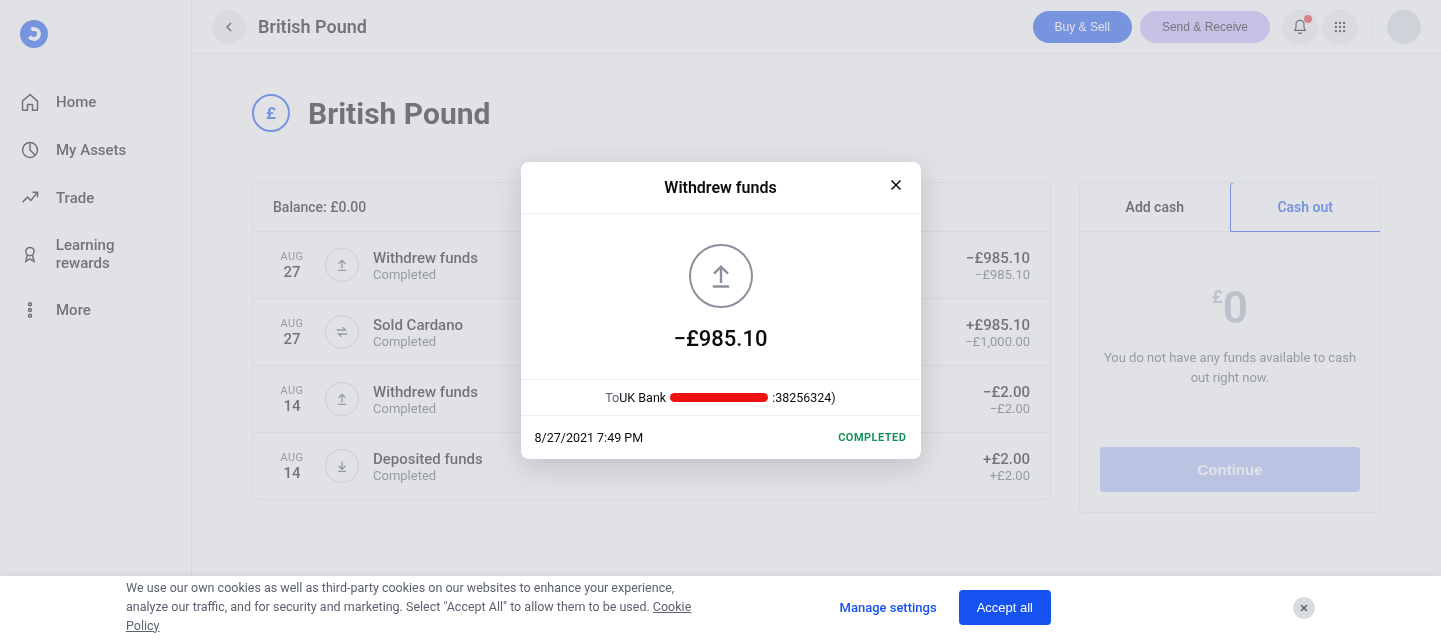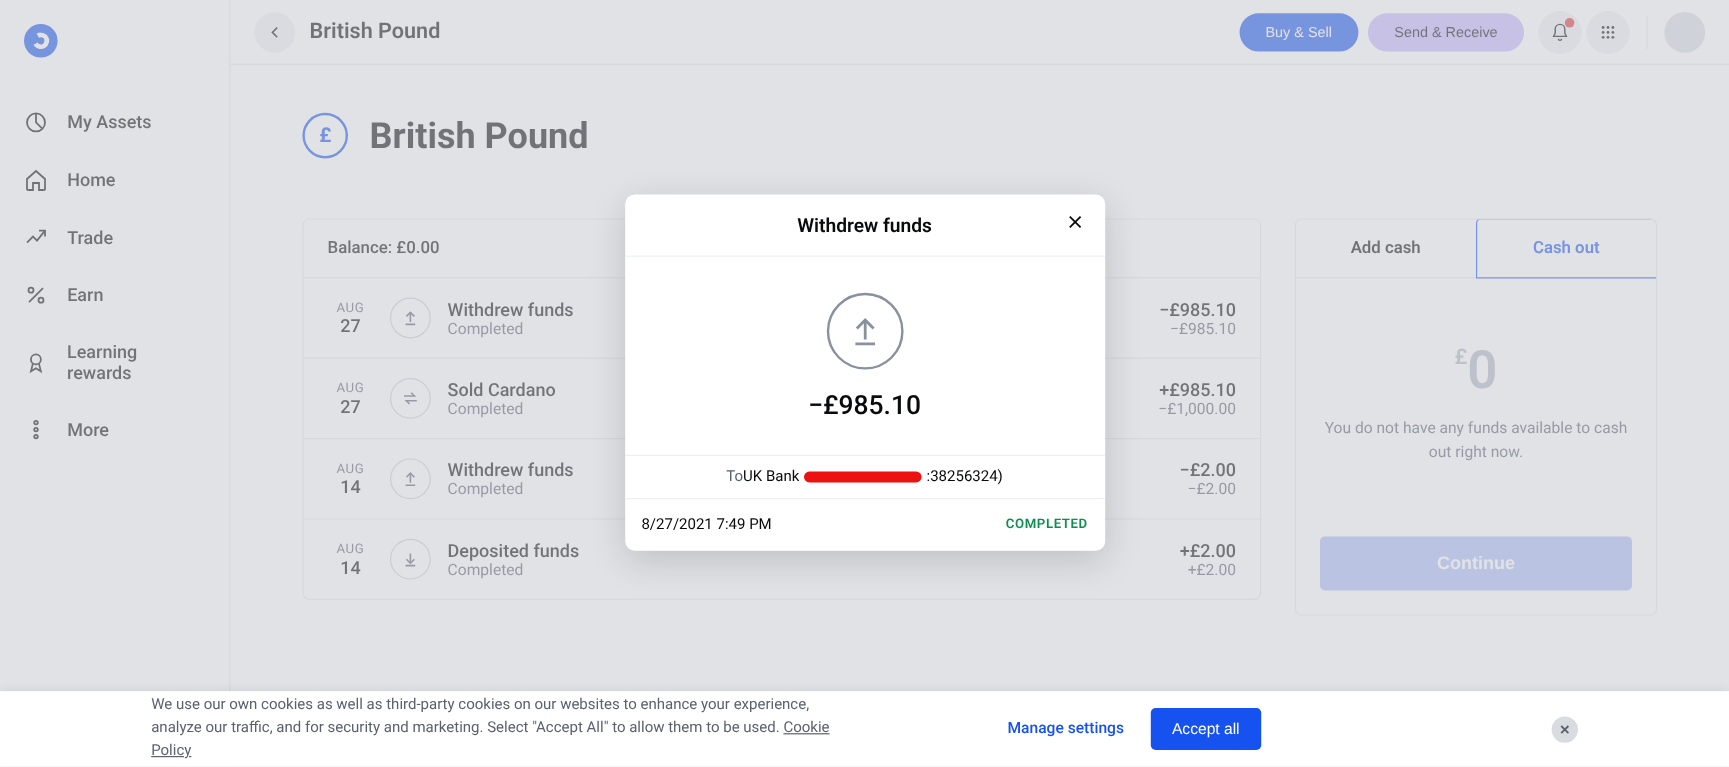--- a/index.html
+++ b/index.html
@@ -144,21 +144,21 @@
     margin: 0 auto 18px auto; display: flex; align-items: center; justify-content: center;
   }
   .modal-amt { font-size: 22px; font-weight: 500; }
   .modal-row {
     display: flex; justify-content: center; padding: 10px 14px;
     font-size: 12.5px; border-bottom: 1px solid #edf0f3;
   }
   .modal-row-label { color: #5b616e; }
   .modal-row-val { color: #0a0b0d; display: flex; align-items: center; gap: 4px; }
   .redact { display: inline-block; width: 98px; height: 9px; background: #e11; border-radius: 6px; }
-  .modal-footer { display: flex; justify-content: space-between; padding: 14px 14px; font-size: 12.5px; }
+  .modal-footer { display: flex; justify-content: space-between; padding: 14px 14px; font-size: 12.5px; align-items: center; }
   .status-completed { color: #0a8f4f; font-weight: 600; letter-spacing: .5px; font-size: 11px; }
 
   
   .cookiebar {
     position: absolute; left: 0; right: 0; bottom: 0; height: 63px;
     background: #fff; display: flex; align-items: center;
     padding: 0 126px; box-shadow: 0 -1px 8px rgba(0,0,0,.07);
     font-size: 12.5px; color: #5b616e;
   }
   .cookie-text { flex: 1; max-width: 580px; line-height: 1.5; }
@@ -175,45 +175,37 @@
     margin-left: 220px;
   }
 </style>
 </head>
 <body>
 
 <nav class="sidebar">
   <div class="logo"></div>
   <div class="nav-item">
     <svg viewBox="0 0 24 24">
+        <path d="M3 11l9-8 9 8v10a1 1 0 0 1-1 1h-5v-7h-6v7H4a1 1 0 0 1-1-1z"></path>
+      </svg>
+    <span>Home</span>
+  </div>
+  <div class="nav-item">
+    <svg viewBox="0 0 24 24">
         <circle cx="12" cy="12" r="9"></circle>
         <path d="M12 3v9l6 6"></path>
       </svg>
     <span>My Assets</span>
-  </div>
-  <div class="nav-item">
-    <svg viewBox="0 0 24 24">
-        <path d="M3 11l9-8 9 8v10a1 1 0 0 1-1 1h-5v-7h-6v7H4a1 1 0 0 1-1-1z"></path>
-      </svg>
-    <span>Home</span>
   </div>
   <div class="nav-item">
     <svg viewBox="0 0 24 24">
         <path d="M3 17l6-6 4 4 8-10"></path>
         <path d="M15 5h6v6"></path>
       </svg>
     <span>Trade</span>
-  </div>
-  <div class="nav-item">
-    <svg viewBox="0 0 24 24">
-        <circle cx="7" cy="7" r="2.5"></circle>
-        <circle cx="17" cy="17" r="2.5"></circle>
-        <path d="M19 5L5 19"></path>
-      </svg>
-    <span>Earn</span>
   </div>
   <div class="nav-item">
     <svg viewBox="0 0 24 24">
         <circle cx="12" cy="9" r="5"></circle>
         <path d="M9 13l-2 8 5-3 5 3-2-8"></path>
       </svg>
     <span>Learning rewards</span>
   </div>
   <div class="nav-item">
     <svg viewBox="0 0 24 24" fill="#0a0b0d" stroke="none">

